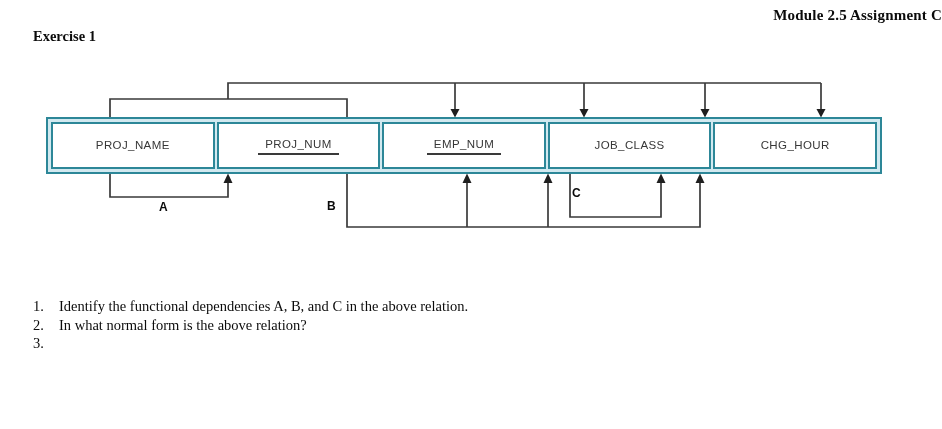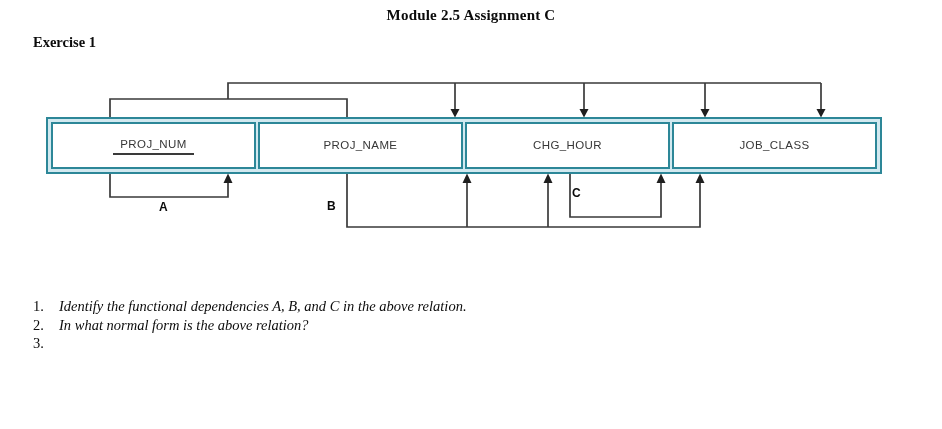--- a/index.html
+++ b/index.html
@@ -5,27 +5,27 @@
   html,body{margin:0;padding:0;background:#ffffff;}
   .page{
     position:relative;
     width:942px;height:429px;
     background:#ffffff;
     font-family:"Liberation Serif", serif;
     overflow:hidden;
   }
   .title{
     position:absolute;left:0;top:7px;width:942px;
-    text-align:center;
+    text-align:right;
     font-size:15px;font-weight:bold;color:#0b0b0b;
     letter-spacing:.2px;
   }
   .exercise{
     position:absolute;left:33px;top:28px;
-    font-size:14.5px;font-weight:bold;color:#0b0b0b;margin-top:6px;
+    font-size:14.5px;font-weight:bold;color:#0b0b0b;
   }
   
   .relation{
     position:absolute;left:46px;top:117px;
     width:836px;height:57px;
     box-sizing:border-box;
     background:#d2e9f0;
     border:2px solid #2d8798;
     padding:3px;
     display:flex;
@@ -69,21 +69,21 @@
   .dep-label.a{left:159px;top:200px;}
   .dep-label.b{left:327px;top:199px;}
   .dep-label.c{left:572px;top:186px;}
   
   .questions{
     position:absolute;left:33px;top:297px;
     font-size:14.5px;color:#0b0b0b;
   }
   .q-row{display:flex;line-height:18.5px;}
   .q-num{width:26px;flex:0 0 26px;}
-  .q-text{white-space:nowrap;font-style:italic;}
+  .q-text{white-space:nowrap;}
 </style>
 </head>
 <body>
 
 <div class="page">
 
   <div class="title">Module 2.5 Assignment C</div>
   <div class="exercise">Exercise 1</div>
 
   <svg class="arrows" viewBox="0 0 942 429" xmlns="http://www.w3.org/2000/svg">
@@ -116,30 +116,33 @@
     </g>
 
     <g>
       <polyline points="570,174 570,217 661,217 661,182"></polyline>
       <polygon points="656.5,183 665.5,183 661,173.5"></polygon>
     </g>
   </svg>
 
   <div class="relation">
     <div class="cell">
+      <span class="attr">PROJ_NAME</span>
+    </div>
+    <div class="cell">
       <span class="attr key">PROJ_NUM</span>
     </div>
     <div class="cell">
-      <span class="attr">PROJ_NAME</span>
+      <span class="attr key">EMP_NUM</span>
+    </div>
+    <div class="cell">
+      <span class="attr">JOB_CLASS</span>
     </div>
     <div class="cell">
       <span class="attr">CHG_HOUR</span>
-    </div>
-    <div class="cell">
-      <span class="attr">JOB_CLASS</span>
     </div>
   </div>
 
   <div class="dep-label a">A</div>
   <div class="dep-label b">B</div>
   <div class="dep-label c">C</div>
 
   <div class="questions">
     <div class="q-row">
       <span class="q-num">1.</span>

